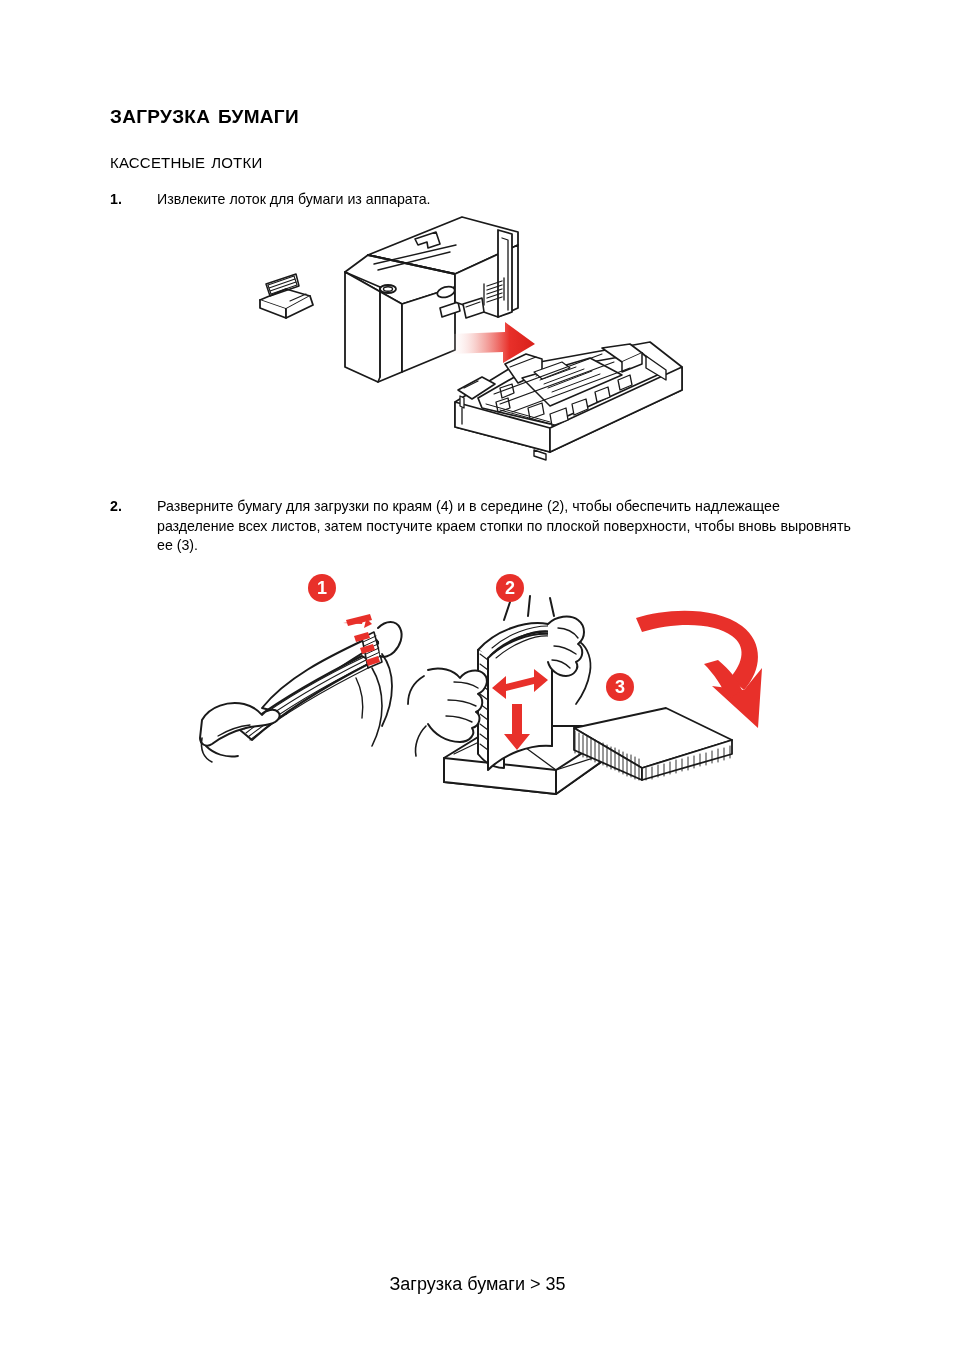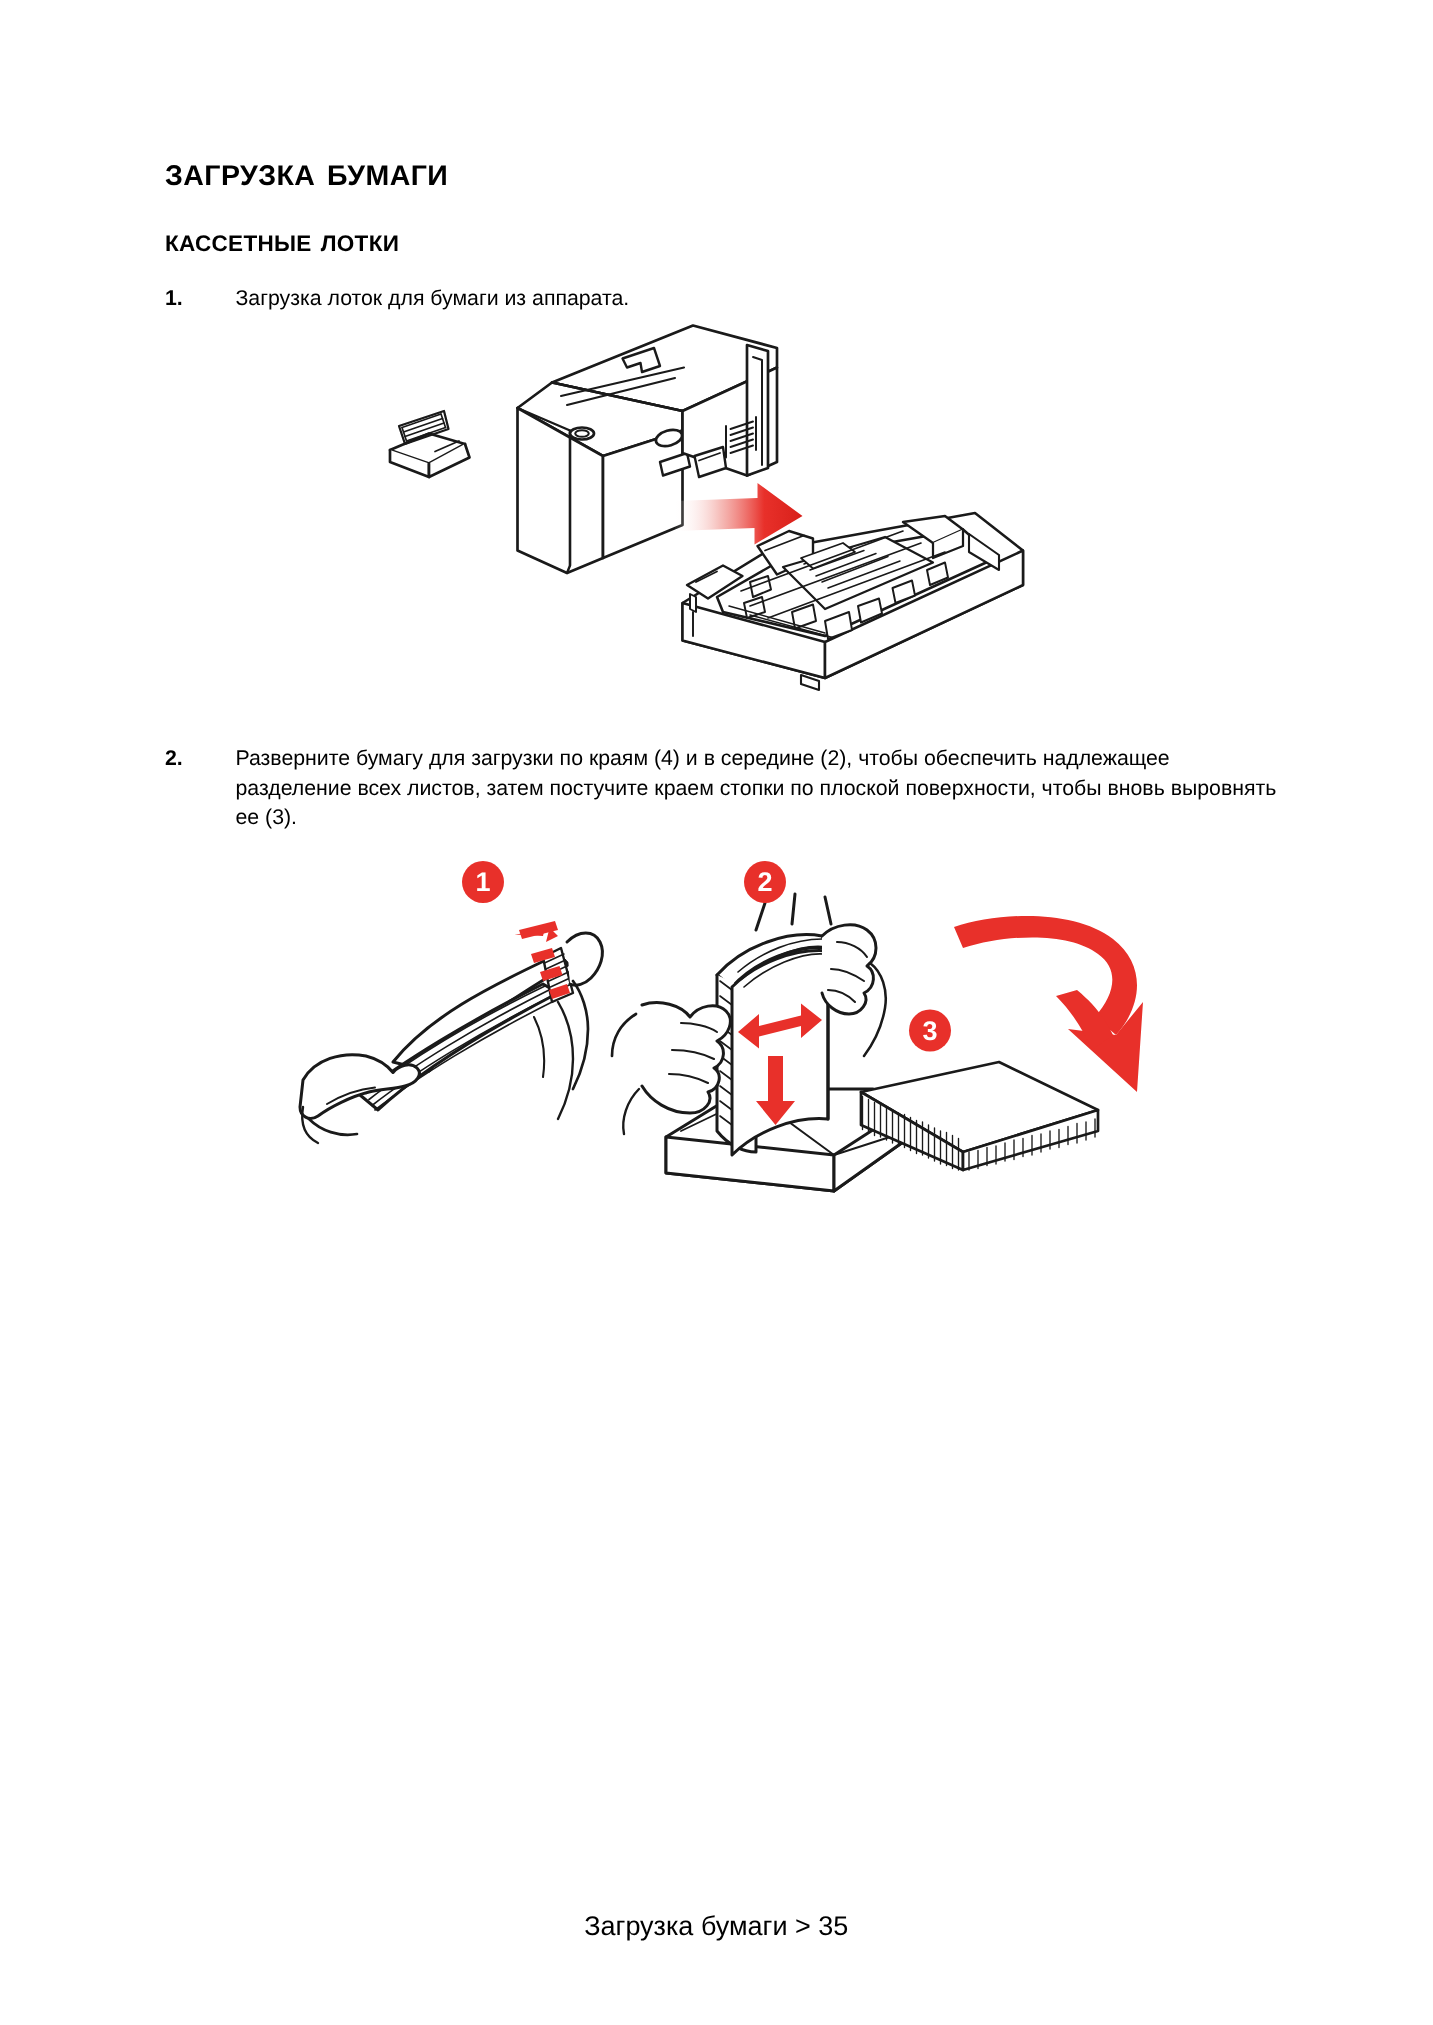--- a/index.html
+++ b/index.html
@@ -37,21 +37,21 @@
     line-height: 1.05;
     white-space: nowrap;
   }
   .h1::first-letter { font-size: 1em; }
 
   .h2 {
     position: absolute;
     left: 110px;
     top: 150px;
     font-size: 21px;
-    font-weight: bold;
+    font-weight: normal;
     letter-spacing: 0.2px;
     font-variant: small-caps;
     text-transform: lowercase;
     line-height: 1.05;
     white-space: nowrap;
   }
 
   
   .step {
     position: absolute;
@@ -99,21 +99,21 @@
 </head>
 <body>
 
 <div class="page">
 
   <div class="h1">Загрузка бумаги</div>
   <div class="h2">Кассетные лотки</div>
 
   <div class="step" id="step1">
     <span class="num">1.</span>
-    <span class="body">Загрузка лоток для бумаги из аппарата.</span>
+    <span class="body">Извлеките лоток для бумаги из аппарата.</span>
   </div>
 
   <div class="figure" id="fig-printer">
     <svg viewBox="0 0 460 255" xmlns="http://www.w3.org/2000/svg">
       <defs>
         <linearGradient id="gradArrow" x1="0" y1="0" x2="1" y2="0">
           <stop offset="0%" stop-color="#ffffff" stop-opacity="0.05"></stop>
           <stop offset="35%" stop-color="#f3a9a4" stop-opacity="0.75"></stop>
           <stop offset="70%" stop-color="#e8302a"></stop>
           <stop offset="100%" stop-color="#d8201a"></stop>

